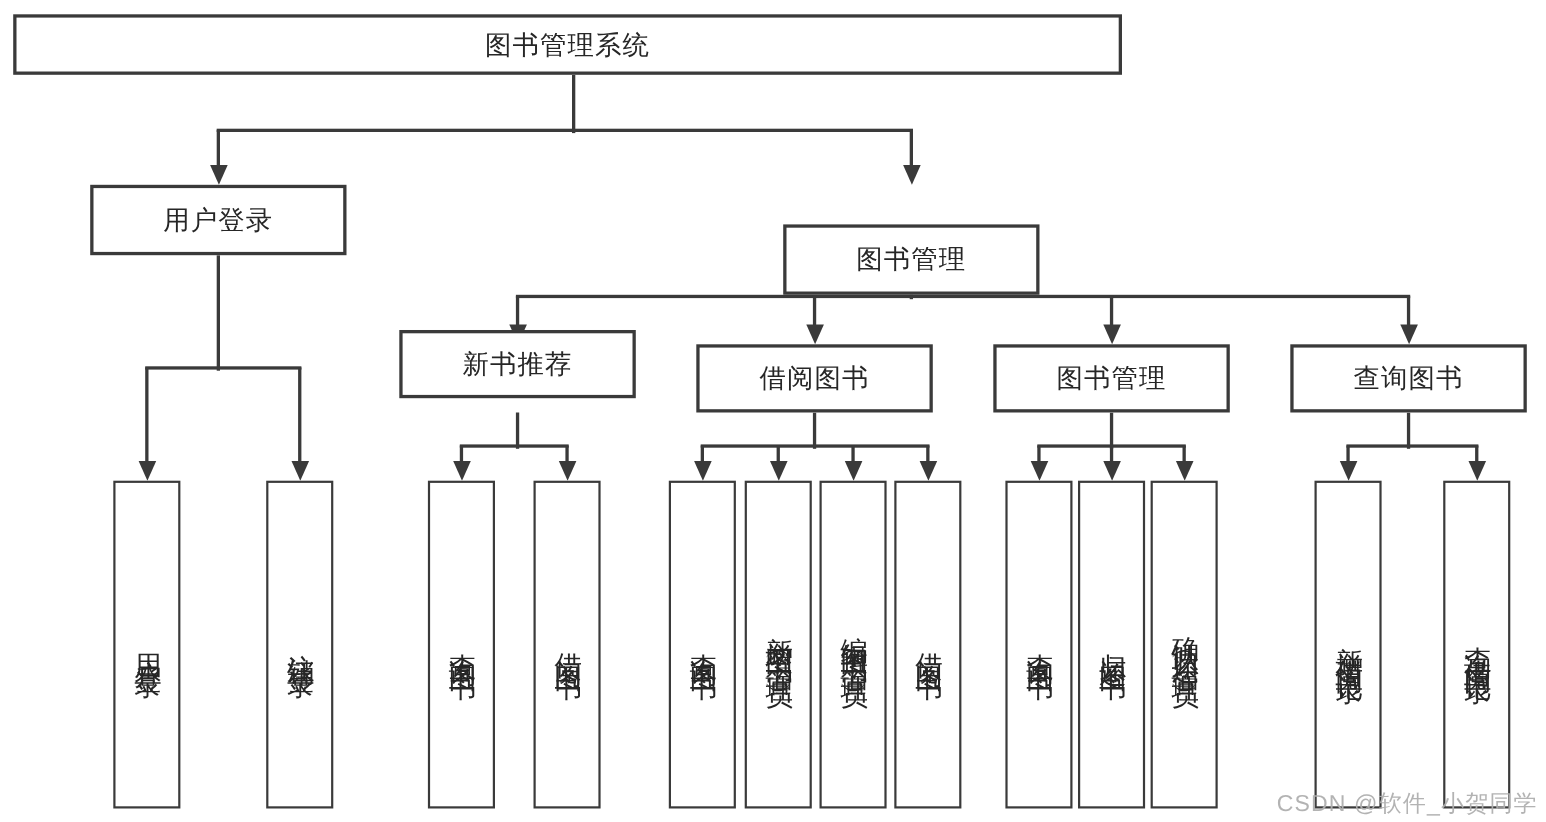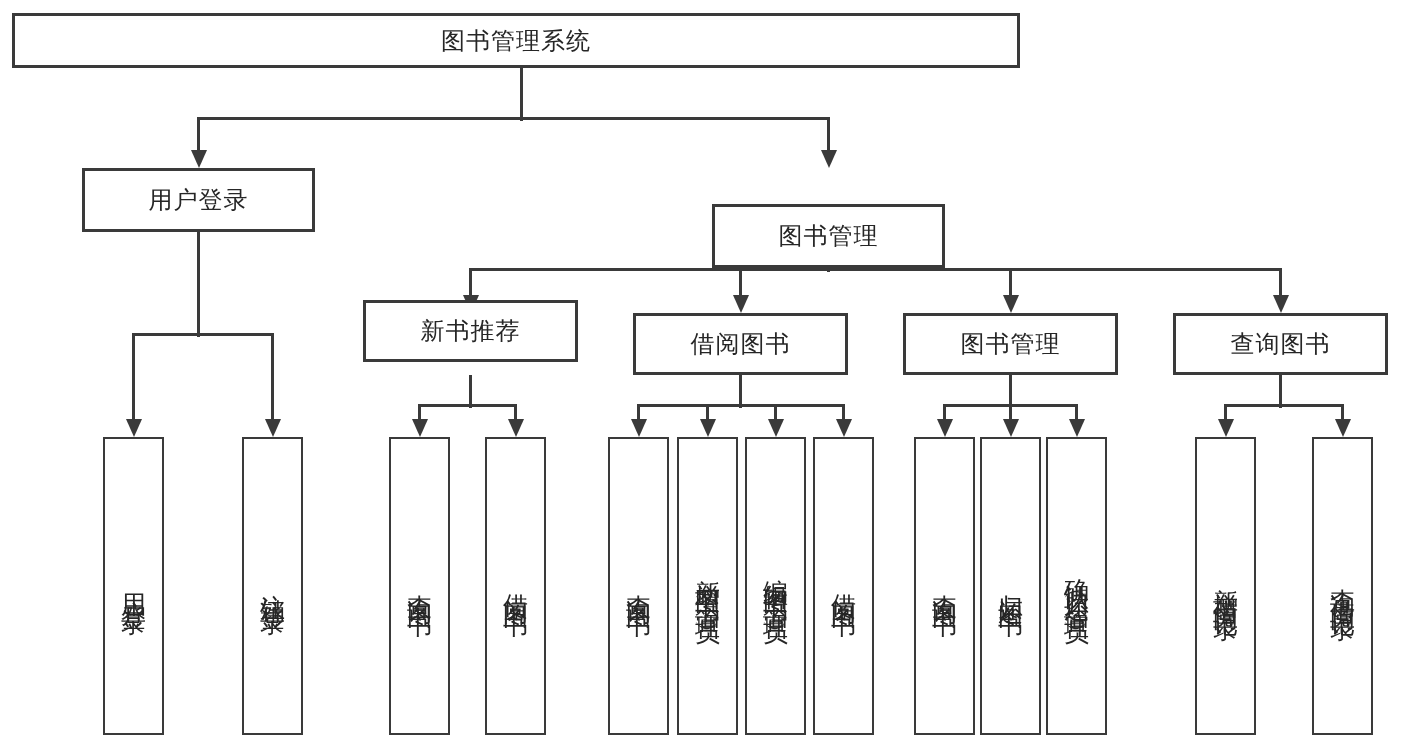--- a/index.html
+++ b/index.html
@@ -134,20 +134,21 @@
     <span class="vtext">确认归还（管理员）</span>
   </div>
 
   <div class="box leaf" style="left:1195px; top:437px; width:61px; height:298px;">
     <span class="vtext">新增借阅记录</span>
   </div>
   <div class="box leaf" style="left:1312px; top:437px; width:61px; height:298px;">
     <span class="vtext">查询借阅记录</span>
   </div>
 
+  <div id="watermark">CSDN @软件_小贺同学</div>
 
 <div class="vline" style="left: 519.5px; top: 68px; width: 3px; height: 53px;"></div>
     <div class="vline" style="left: 197px; top: 232px; width: 3px; height: 105px;"></div>
     <div class="vline" style="left: 827px; top: 232px; width: 3px; height: 40px;"></div>
     <div class="vline" style="left: 469px; top: 375px; width: 3px; height: 33px;"></div>
     <div class="vline" style="left: 739px; top: 375px; width: 3px; height: 33px;"></div>
     <div class="vline" style="left: 1009px; top: 375px; width: 3px; height: 33px;"></div>
     <div class="vline" style="left: 1279px; top: 375px; width: 3px; height: 33px;"></div>
     <div class="hline" style="left: 197px; top: 116.5px; width: 633px; height: 3px;"></div>
     <div class="hline" style="left: 132px; top: 332.5px; width: 142px; height: 3px;"></div>

